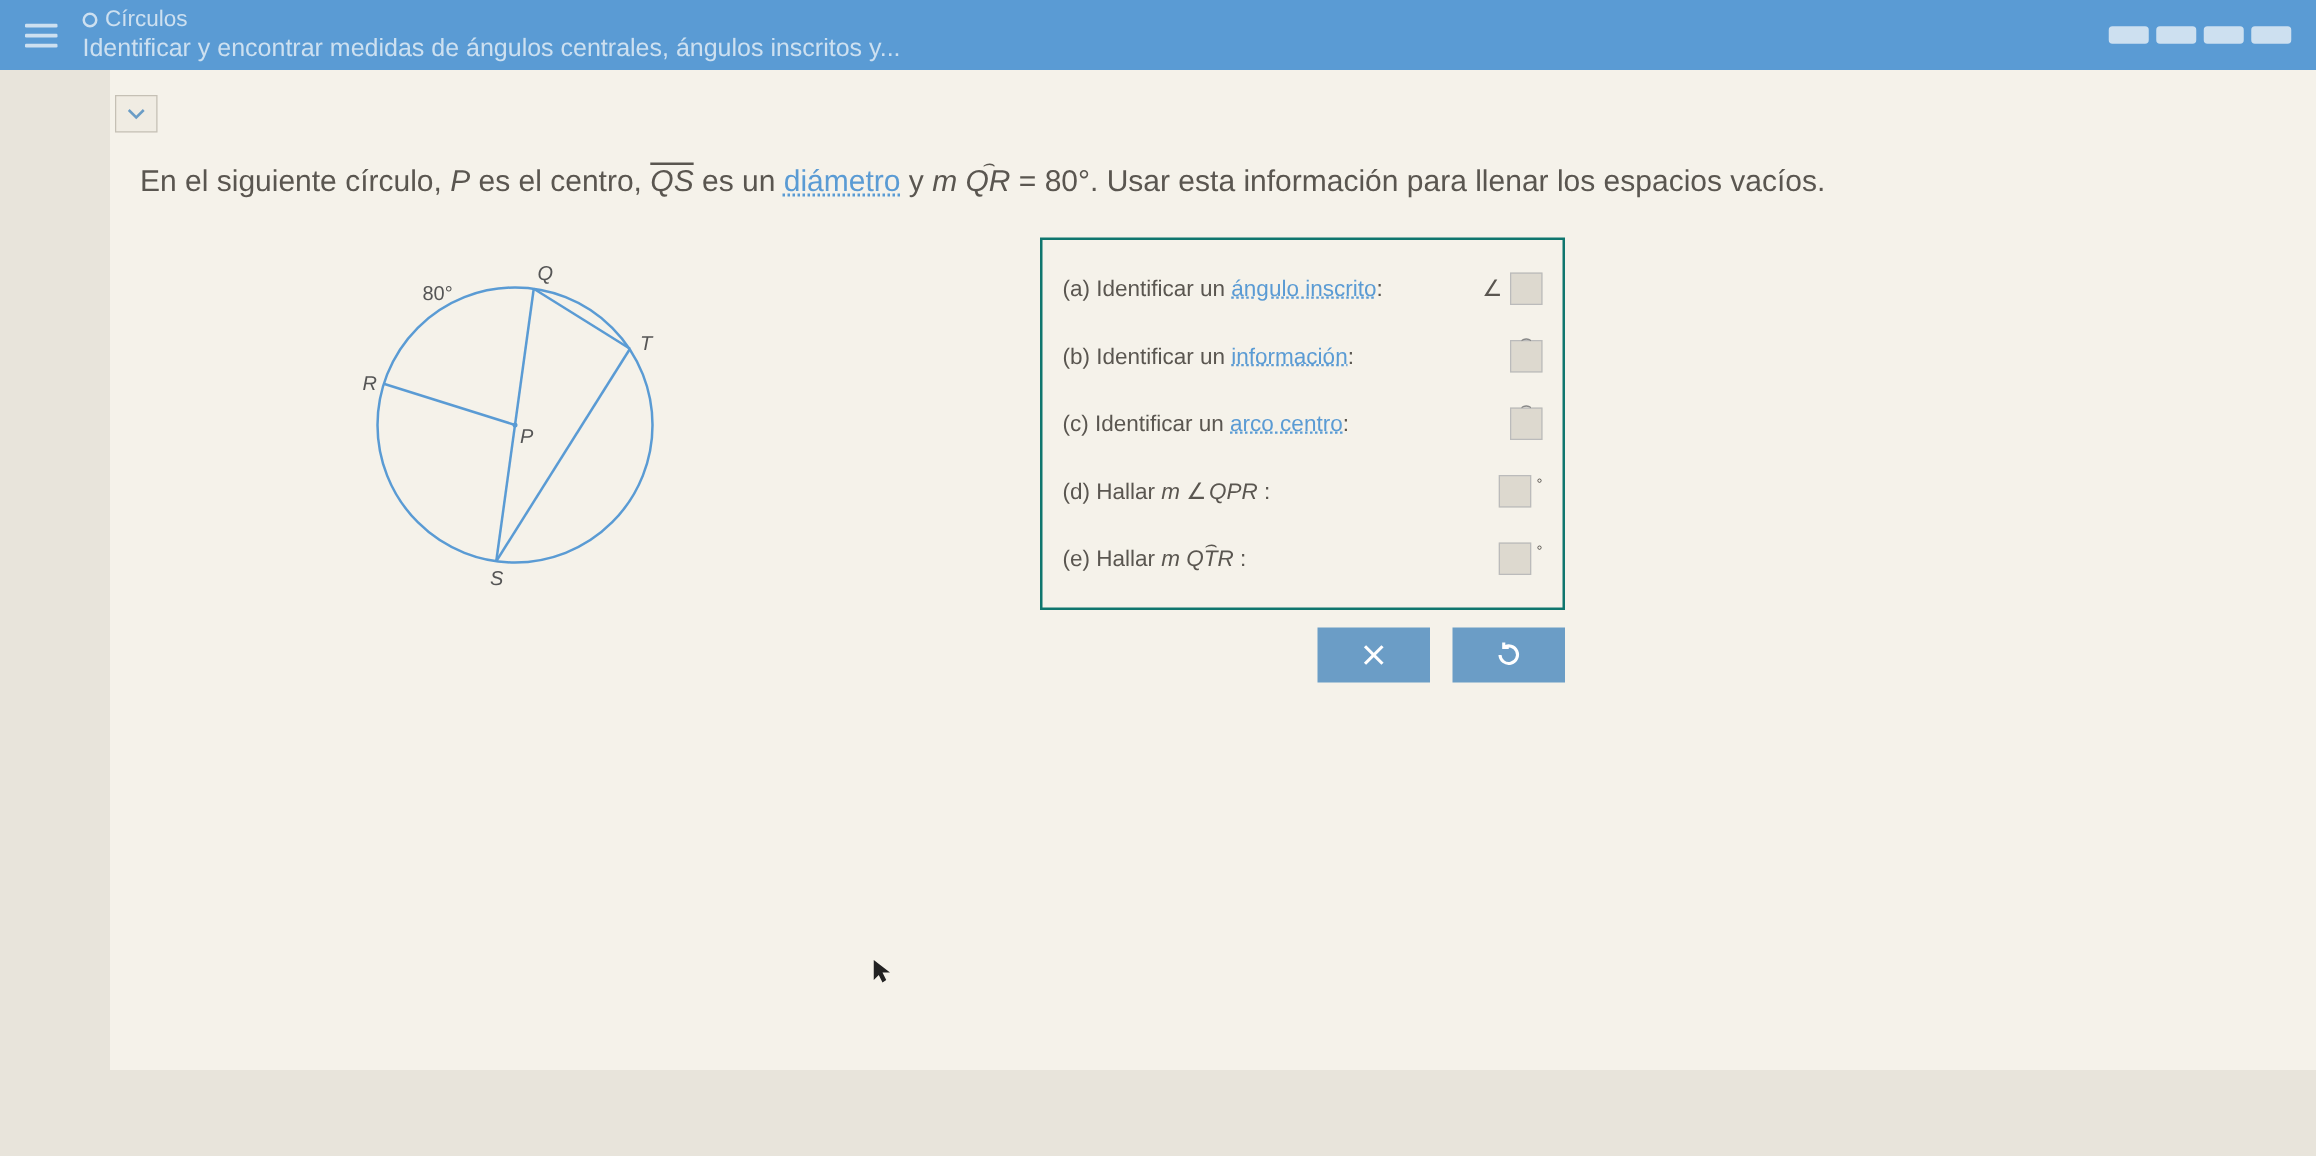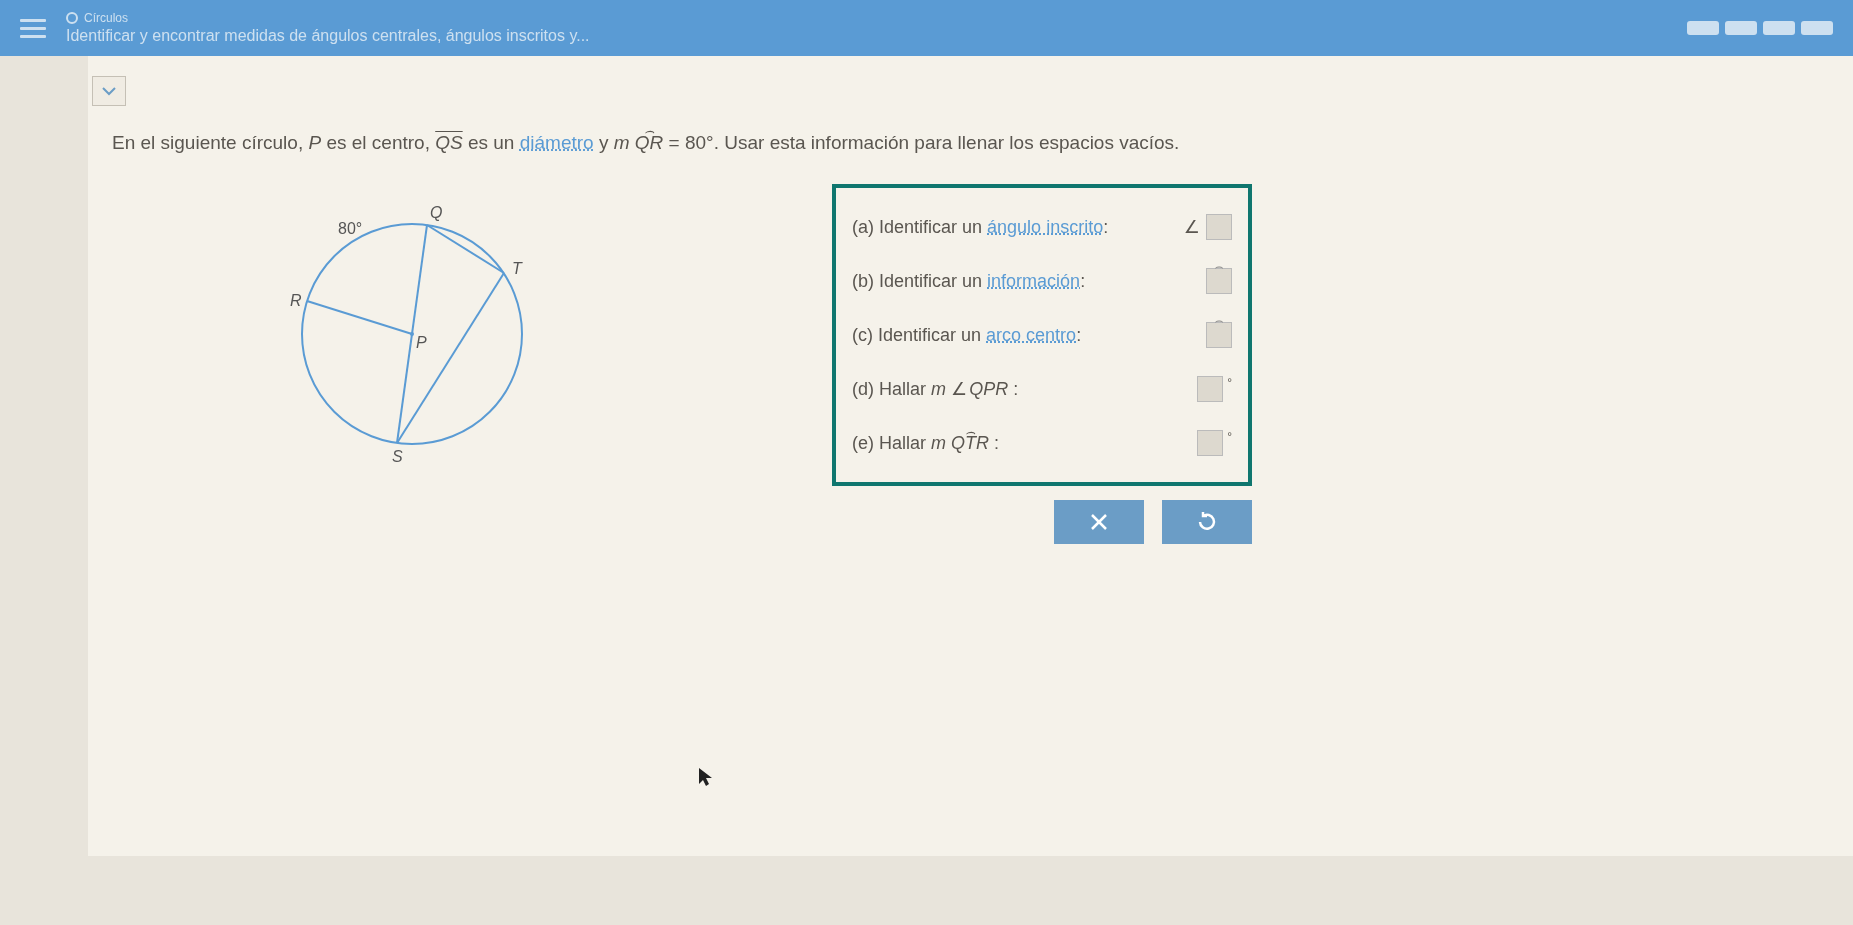--- a/index.html
+++ b/index.html
@@ -28,34 +28,34 @@
       width: 26px;
       height: 3px;
       background: #cde0f0;
       border-radius: 1px;
     }
     .header-text {
       color: #cde0f0;
       flex: 1;
     }
     .header-title {
-      font-size: 12px;
+      font-size: 18px;
       display: flex;
       align-items: center;
       gap: 6px;
     }
     .radio-dot {
       width: 12px;
       height: 12px;
       border: 2px solid #cde0f0;
       border-radius: 50%;
       display: inline-block;
     }
     .header-sub {
-      font-size: 16px;
+      font-size: 20px;
       margin-top: 2px;
     }
     .win-controls {
       display: flex;
       gap: 6px;
     }
     .win-btn {
       width: 32px;
       height: 14px;
       background: #cde0f0;
@@ -75,21 +75,21 @@
       background: #f0ece3;
       display: flex;
       align-items: center;
       justify-content: center;
       margin-left: 4px;
       margin-bottom: 20px;
       cursor: pointer;
     }
     .expand-toggle svg { width: 16px; height: 10px; }
     .instruction {
-      font-size: 19px;
+      font-size: 24px;
       color: #5a5650;
       padding: 6px 24px 30px 24px;
     }
     .overline { text-decoration: overline; font-style: italic; }
     .arc-text { position: relative; display: inline-block; font-style: italic; }
     .arc-text::before {
       content: "⌢";
       position: absolute;
       top: -10px;
       left: 50%;
@@ -105,21 +105,21 @@
       display: flex;
       gap: 120px;
       padding: 0 24px;
     }
     .diagram {
       flex: 0 0 600px;
       display: flex;
       justify-content: center;
     }
     .answer-box {
-      border: 4px solid #0f766e;
+      border: 2px solid #0f766e;
       width: 420px;
       padding: 12px 16px;
       background: #f5f2ea;
     }
     .answer-row {
       display: flex;
       align-items: center;
       justify-content: space-between;
       padding: 14px 0;
       font-size: 18px;

